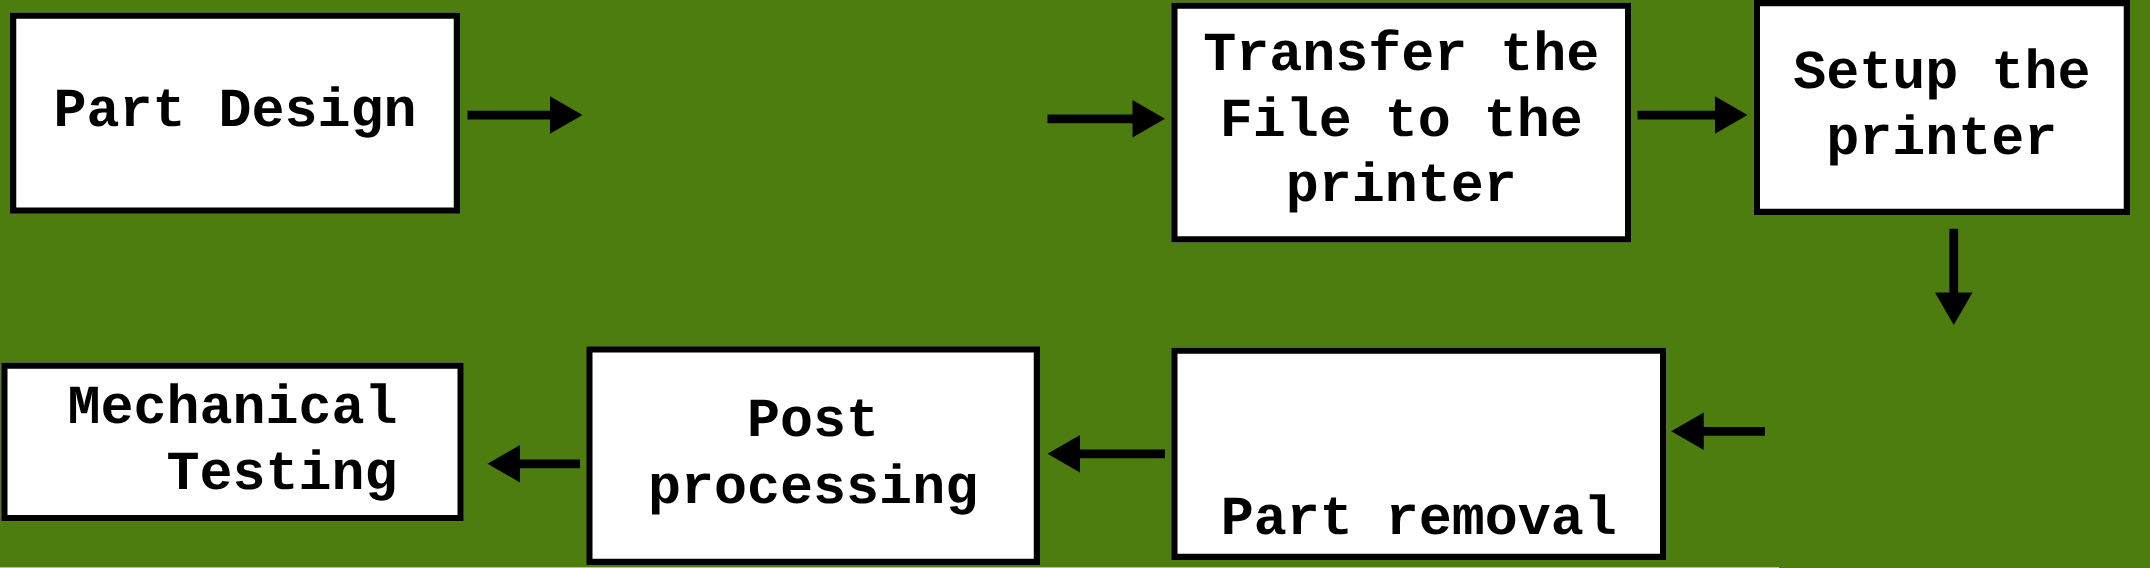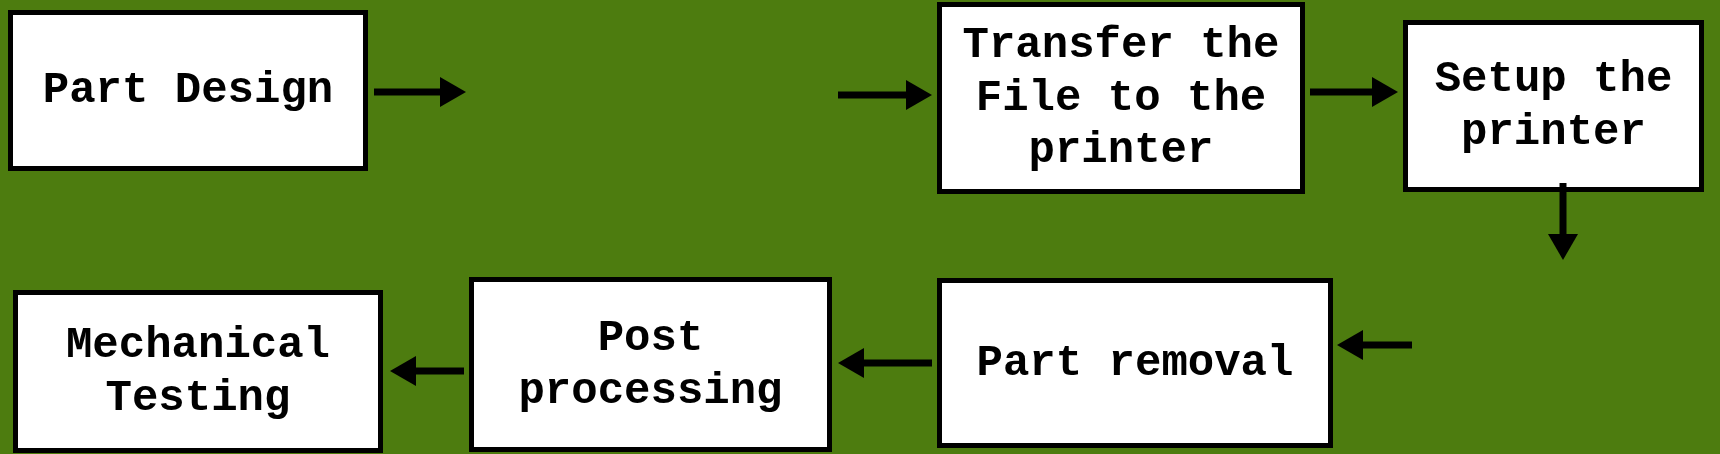--- a/index.html
+++ b/index.html
@@ -36,25 +36,25 @@
     position: absolute;
     overflow: visible;
   }
   .arrow line { stroke: #000000; }
   .arrow polygon { fill: #000000; }
 
   
   #n0 { left: 8px;    top: 10px;  width: 360px; height: 161px; }
   #n1 { left: 470px;  top: 3px;   width: 362px; height: 173px; }
   #n2 { left: 937px;  top: 2px;   width: 368px; height: 192px; }
-  #n3 { left: 1403px; top: 20px;   width: 301px; height: 172px; }
+  #n3 { left: 1403px; top: 0;   width: 301px; height: 172px; }
   #n4 { left: 1417px; top: 263px; width: 297px; height: 171px; }
-  #n5 { left: 937px;  top: 278px; width: 396px; height: 170px; }
+  #n5 { left: 937px;  top: 278px; width: 396px; height: 170px; align-items: flex-end; }
   #n6 { left: 469px;  top: 277px; width: 363px; height: 175px; }
-  #n7 { left: 13px;   top: 290px; width: 370px; height: 163px; }
+  #n7 { left: 1px;   top: 290px; width: 370px; height: 127px; text-align: right; }
 </style>
 </head>
 <body>
 
 <div class="canvas">
 
   <div class="box" id="n0">
     <span class="label">Part Design</span>
   </div>
   <div class="box" id="n2">

